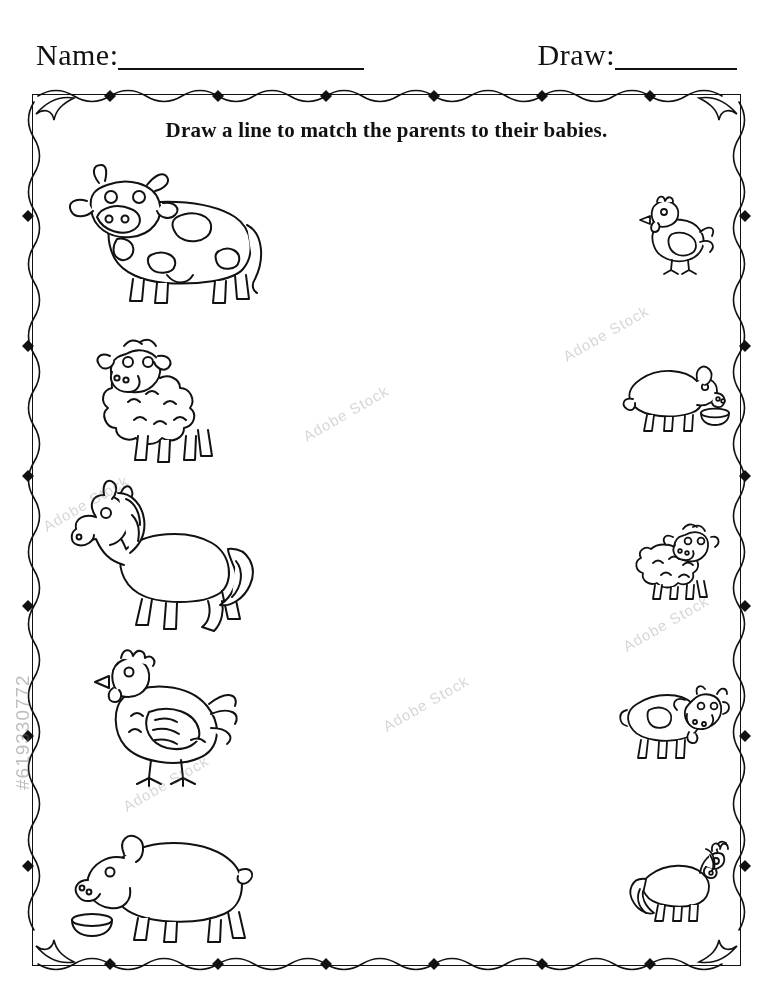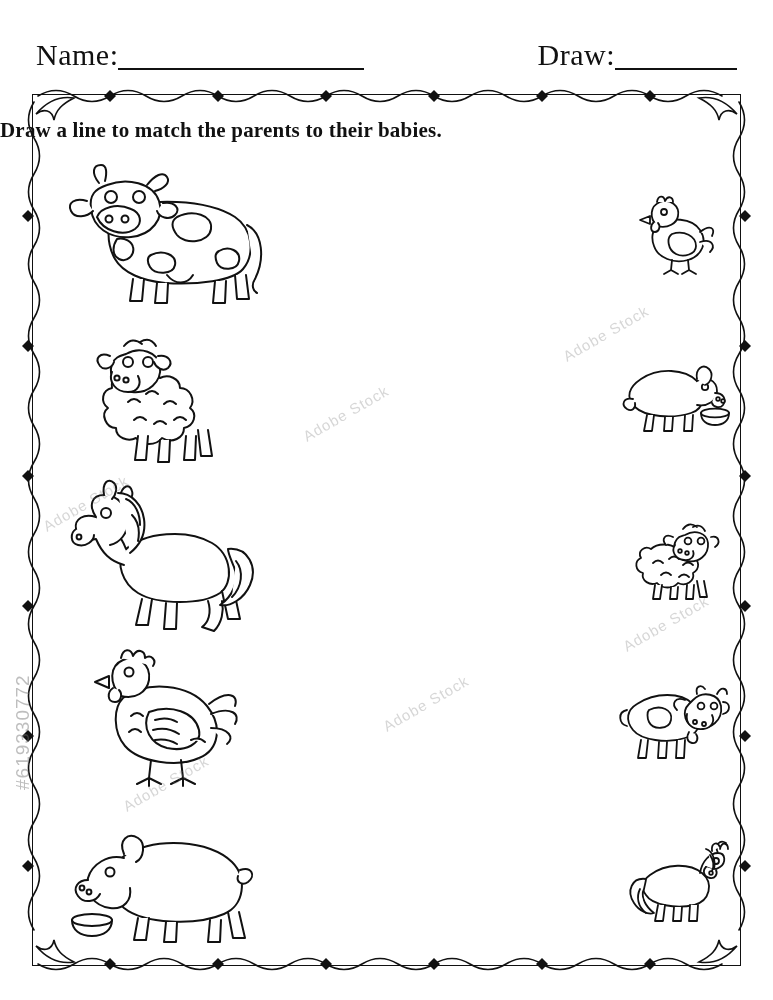--- a/index.html
+++ b/index.html
@@ -74,21 +74,21 @@
     height: 100%;
     overflow: visible;
   }
 
   
   .instruction {
     position: absolute;
     left: 0;
     top: 118px;
     width: 773px;
-    text-align: left;
+    text-align: center;
     font-size: 21px;
     font-weight: bold;
     letter-spacing: 0.2px;
   }
 
   
   .col {
     position: absolute;
     top: 150px;
     height: 810px;

